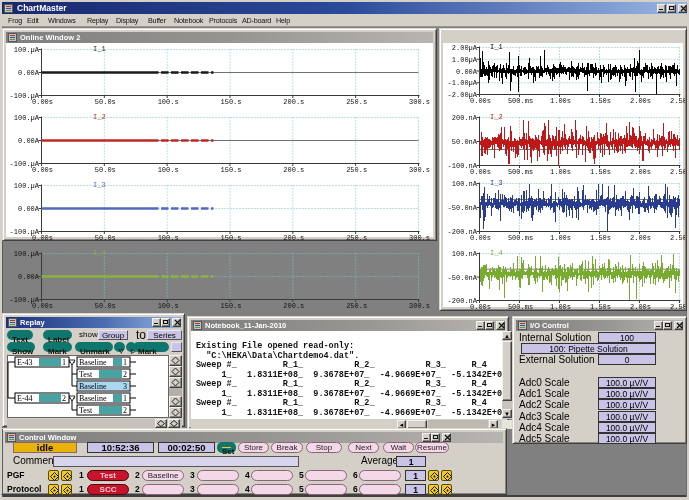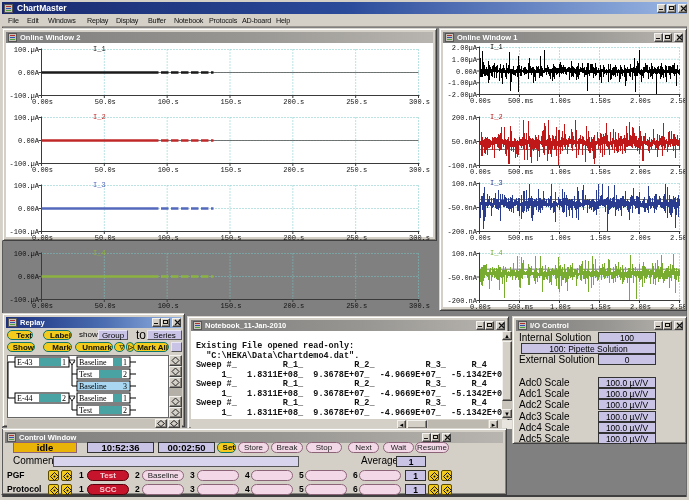--- a/index.html
+++ b/index.html
@@ -12,22 +12,22 @@
 .ttxt{position:absolute;left:14px;top:0;color:#fff;font-weight:bold;font-size:7.5px;line-height:11px;white-space:nowrap}
 .tico{position:absolute;left:2px;top:1px;width:9px;height:9px;background:#c8c4bc;border:1px solid #555}
 .tico i{position:absolute;left:1px;right:1px;height:1px}
 .cb{position:absolute;width:9px;height:9px;background:#D4D0C8;
  border:1px solid;border-color:#F4F2EE #404040 #404040 #F4F2EE;box-shadow:inset -1px -1px 0 #8a867f}
 .cb b{position:absolute}
 .cbm b{left:1px;bottom:1.2px;width:4px;height:1.5px;background:#101010}
 .cbq b{left:1.2px;top:1.2px;width:4.8px;height:4.3px;border:1px solid #101010;border-top-width:1.5px;background:#D4D0C8}
 .content{position:absolute;background:#fff}
 .lab{position:absolute;font-size:10px;color:#000;white-space:nowrap;line-height:10px}
-.yb{position:absolute;background:#f2cb1c;border:1px solid #0f766e;border-radius:5px;
- font-size:8px;font-weight:bold;color:#101000;text-align:right;line-height:9px}
+.yb{position:absolute;background:#f2cb1c;border:5px solid #0f766e;border-radius:5px;
+ font-size:8px;font-weight:bold;color:#101000;text-align:left;line-height:9px}
 .lb{position:absolute;background:#c9c4e6;border:1px solid;border-color:#e8e6f4 #555 #555 #e8e6f4;
  font-size:8px;color:#000;text-align:center;line-height:9px}
 .fld{position:absolute;background:#c9c4e6;border:1px solid #333;font-size:8.5px;font-weight:bold;
  color:#000;text-align:center}
 .po{position:absolute;background:#f3d9e8;border:1px solid #8c6478;border-radius:5.5px;
  font-size:8px;color:#222;text-align:center}
 .ro{position:absolute;background:#c5142c;border:1px solid #58000c;border-radius:5.5px;
  font-size:8px;color:#f8ccd4;text-align:center;font-weight:bold}
 .num{position:absolute;font-size:8.5px;font-weight:bold;color:#000;line-height:11px}
 .dia{position:absolute;width:11px;height:11px;background:#f2cb1c;border:1px solid #5a4a00;border-radius:2px}
@@ -48,21 +48,21 @@
     <span class="cb cbq" style="left:665px;top:1.5px">
       <b></b>
     </span>
     <span class="cb cbx" style="left:676px;top:1.5px">
       <svg width="7" height="7" style="position:absolute;left:0.5px;top:0.5px">
         <path d="M1 1L6 6M6 1L1 6" stroke="#101010" stroke-width="1.2"></path>
       </svg>
     </span>
   </div>
 <div style="position:absolute;left:2px;right:2px;top:14px;height:13px;background:#D4D0C8;border-bottom:1px solid #9a968f">
-    <span style="position:absolute;left:6px;top:0;font-size:7.2px;color:#111;line-height:13px;letter-spacing:-0.2px">File</span>
+    <span style="position:absolute;left:6px;top:0;font-size:7.2px;color:#111;line-height:13px;letter-spacing:-0.2px">Frog</span>
     <span style="position:absolute;left:25px;top:0;font-size:7.2px;color:#111;line-height:13px;letter-spacing:-0.2px">Edit</span>
     <span style="position:absolute;left:46px;top:0;font-size:7.2px;color:#111;line-height:13px;letter-spacing:-0.2px">Windows</span>
     <span style="position:absolute;left:85px;top:0;font-size:7.2px;color:#111;line-height:13px;letter-spacing:-0.2px">Replay</span>
     <span style="position:absolute;left:114px;top:0;font-size:7.2px;color:#111;line-height:13px;letter-spacing:-0.2px">Display</span>
     <span style="position:absolute;left:146px;top:0;font-size:7.2px;color:#111;line-height:13px;letter-spacing:-0.2px">Buffer</span>
     <span style="position:absolute;left:172px;top:0;font-size:7.2px;color:#111;line-height:13px;letter-spacing:-0.2px">Notebook</span>
     <span style="position:absolute;left:207px;top:0;font-size:7.2px;color:#111;line-height:13px;letter-spacing:-0.2px">Protocols</span>
     <span style="position:absolute;left:240px;top:0;font-size:7.2px;color:#111;line-height:13px;letter-spacing:-0.2px">AD-board</span>
     <span style="position:absolute;left:274px;top:0;font-size:7.2px;color:#111;line-height:13px;letter-spacing:-0.2px">Help</span>
   </div>
@@ -204,39 +204,20 @@
       <text x="230.0" y="307.0" font-family="'Liberation Mono',monospace" font-size="7" fill="#111" text-anchor="middle" font-weight="normal">150.s</text>
       <text x="292.83333333333337" y="307.0" font-family="'Liberation Mono',monospace" font-size="7" fill="#111" text-anchor="middle" font-weight="normal">200.s</text>
       <text x="355.6666666666667" y="307.0" font-family="'Liberation Mono',monospace" font-size="7" fill="#111" text-anchor="middle" font-weight="normal">250.s</text>
       <text x="418.5" y="307.0" font-family="'Liberation Mono',monospace" font-size="7" fill="#111" text-anchor="middle" font-weight="normal">300.s</text>
       <text x="92" y="253.5" font-family="'Liberation Mono',monospace" font-size="7" fill="#8cb240" text-anchor="start" font-weight="normal">I_4</text>
       <line x1="40.5" y1="275.5" x2="150" y2="275.5" stroke="#8cb240" stroke-width="2.4"></line>
       <line x1="150" y1="275.5" x2="212.5" y2="275.5" stroke="#8cb240" stroke-width="2.4" stroke-dasharray="7.5 2.5"></line>
     </svg>
   </div>
 <div class="win" style="left:439px;top:28px;width:248px;height:283px">
-    <div class="tbar tina">
-      <span class="tico">
-        <i style="top:1px;background:#b03030"></i>
-        <i style="top:3px;background:#3050b0"></i>
-        <i style="top:5px;background:#50a040"></i>
-      </span>
-      <span class="ttxt">Online Window 1</span>
-      <span class="cb cbm" style="left:211px;top:1px">
-        <b></b>
-      </span>
-      <span class="cb cbq" style="left:220px;top:1px">
-        <b></b>
-      </span>
-      <span class="cb cbx" style="left:231px;top:1px">
-        <svg width="7" height="7" style="position:absolute;left:0.5px;top:0.5px">
-          <path d="M1 1L6 6M6 1L1 6" stroke="#101010" stroke-width="1.2"></path>
-        </svg>
-      </span>
-    </div>
     <div class="content" style="left:3px;top:14px;right:3px;bottom:3px"></div>
     <svg width="242" height="267" viewBox="442 41 242 267" style="position:absolute;left:3px;top:13px">
       <line x1="478.5" y1="46.5" x2="678.5" y2="46.5" stroke="#76c7c7" stroke-width="1" stroke-dasharray="1 2"></line>
       <line x1="478.5" y1="58.25" x2="678.5" y2="58.25" stroke="#76c7c7" stroke-width="1" stroke-dasharray="1 2"></line>
       <line x1="478.5" y1="70.0" x2="678.5" y2="70.0" stroke="#76c7c7" stroke-width="1" stroke-dasharray="1 2"></line>
       <line x1="478.5" y1="81.75" x2="678.5" y2="81.75" stroke="#76c7c7" stroke-width="1" stroke-dasharray="1 2"></line>
       <line x1="518.5" y1="46.5" x2="518.5" y2="93.5" stroke="#76c7c7" stroke-width="1" stroke-dasharray="1 2"></line>
       <line x1="558.5" y1="46.5" x2="558.5" y2="93.5" stroke="#76c7c7" stroke-width="1" stroke-dasharray="1 2"></line>
       <line x1="598.5" y1="46.5" x2="598.5" y2="93.5" stroke="#76c7c7" stroke-width="1" stroke-dasharray="1 2"></line>
       <line x1="638.5" y1="46.5" x2="638.5" y2="93.5" stroke="#76c7c7" stroke-width="1" stroke-dasharray="1 2"></line>

